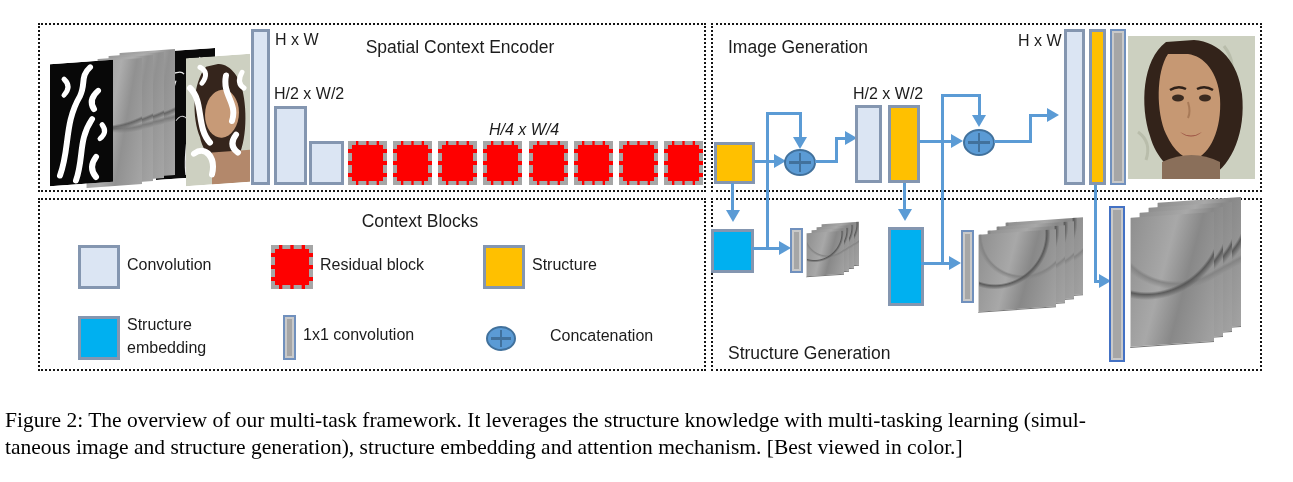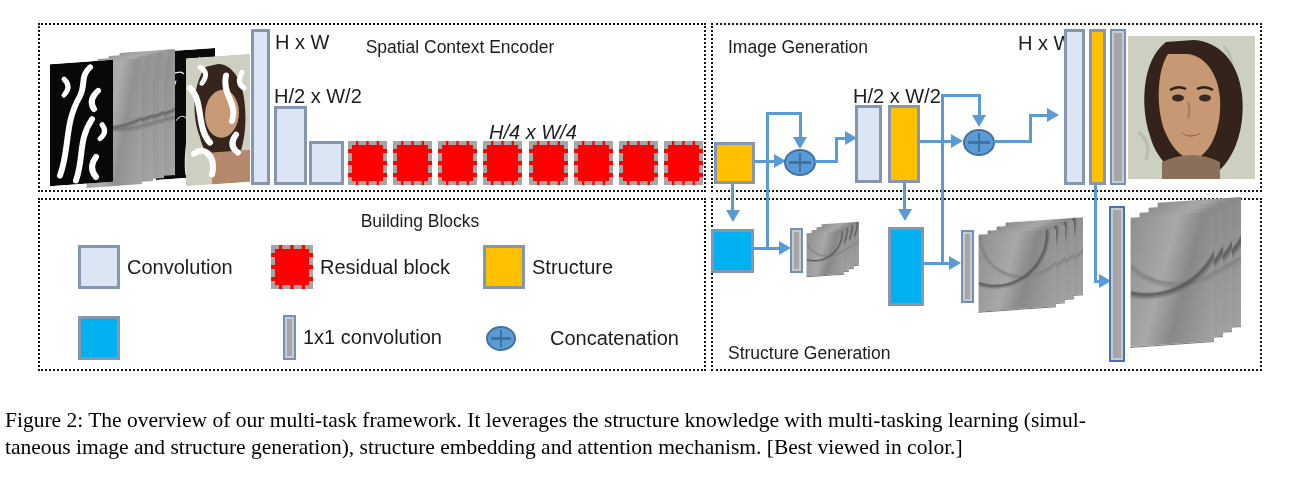--- a/index.html
+++ b/index.html
@@ -4,21 +4,21 @@
 <style>
   :root{
     --conv-fill:#dbe5f3; --block-border:#8496b0; --res-fill:#fe0000; --res-border:#a6a6a6;
     --att-fill:#ffc000; --cyan-fill:#00b0f0; --gbar-fill:#a6a6a6; --gbar-border:#7090bd;
     --gbar3-border:#4472c4; --line:#5b9bd5; --concat-fill:#5b9bd5; --concat-border:#41719c;
   }
   *{margin:0;padding:0;box-sizing:border-box;}
   body{background:#ffffff;font-family:"Liberation Sans",sans-serif;}
   .fig{position:relative;width:1293px;height:482px;background:#fff;overflow:hidden;}
   .dot-panel{position:absolute;border:2px dotted #151515;background:transparent;}
-  .lbl{position:absolute;font-size:20px;color:#1c1c1c;white-space:nowrap;}
+  .lbl{position:absolute;font-size:16px;color:#1c1c1c;white-space:nowrap;}
   .ttl{position:absolute;font-size:17.5px;color:#1c1c1c;white-space:nowrap;}
   .conv{position:absolute;background:var(--conv-fill);border:3px solid var(--block-border);}
   .att{position:absolute;background:var(--att-fill);border:3px solid var(--block-border);}
   .res{position:absolute;width:39px;height:44px;top:141px;background:var(--res-fill);border:4px dashed var(--res-border);}
   .cyan{position:absolute;background:var(--cyan-fill);border:3px solid var(--block-border);}
   .gbar{position:absolute;background:var(--gbar-fill);border:2px solid var(--gbar-border);box-shadow:inset 0 0 0 2px #c9c9c9;}
   .hline{position:absolute;height:3px;background:var(--line);}
   .vline{position:absolute;width:3px;background:var(--line);}
   .arr-r{position:absolute;width:0;height:0;border-top:7px solid transparent;border-bottom:7px solid transparent;border-left:12px solid var(--line);}
   .arr-d{position:absolute;width:0;height:0;border-left:7px solid transparent;border-right:7px solid transparent;border-top:12px solid var(--line);}
@@ -43,21 +43,21 @@
 
 <div class="fig">
 
   <div class="dot-panel" style="left:38px;top:23px;width:668px;height:169px;"></div>
   <div class="dot-panel" style="left:711px;top:23px;width:551px;height:169px;"></div>
   <div class="dot-panel" style="left:38px;top:198px;width:668px;height:173px;"></div>
   <div class="dot-panel" style="left:711px;top:198px;width:551px;height:173px;"></div>
 
   <div class="ttl" style="left:340px;top:37px;width:240px;text-align:center;">Spatial Context Encoder</div>
   <div class="ttl" style="left:728px;top:37px;">Image Generation</div>
-  <div class="ttl" style="left:310px;top:211px;width:220px;text-align:center;">Building Blocks</div>
+  <div class="ttl" style="left:310px;top:211px;width:220px;text-align:center;">Context Blocks</div>
   <div class="ttl" style="left:728px;top:336px;margin-top:7px;">Structure Generation</div>
 
   <div>
     <div class="graymap skew" style="left:119px;top:51px;width:56px;height:126px;z-index:1;"></div>
     <div class="graymap skew" style="left:108px;top:54px;width:56px;height:126px;z-index:2;"></div>
     <div class="graymap skew" style="left:97px;top:57px;width:56px;height:126px;z-index:3;"></div>
     <div class="graymap skew" style="left:86px;top:60px;width:56px;height:126px;z-index:4;"></div>
     <div class="skew" style="position:absolute;left:156px;top:50px;width:59px;height:128px;z-index:0;">
       <svg width="59" height="128" viewBox="0 0 59 128">
           <rect width="59" height="128" fill="#0a0a0a"></rect>
@@ -200,20 +200,21 @@
   <div class="conv" style="left:78px;top:245px;width:42px;height:44px;"></div>
   <div class="lbl" style="left:127px;top:256px;">Convolution</div>
 
   <div class="res" style="left:271px;top:245px;width:42px;height:44px;"></div>
   <div class="lbl" style="left:320px;top:256px;">Residual block</div>
 
   <div class="att" style="left:483px;top:245px;width:42px;height:44px;"></div>
   <div class="lbl" style="left:532px;top:256px;">Structure</div>
 
   <div class="cyan" style="left:78px;top:316px;width:42px;height:44px;"></div>
+  <div class="lbl" style="left:127px;top:313px;width:96px;white-space:normal;line-height:23px;">Structure embedding</div>
 
   <div class="gbar" style="left:283px;top:315px;width:13px;height:45px;"></div>
   <div class="lbl" style="left:303px;top:326px;">1x1 convolution</div>
 
   <div class="concat" style="left:486px;top:326px;width:30px;height:25px;">
       <div class="ch"></div>
       <div class="cv"></div>
     </div>
   <div class="lbl" style="left:550px;top:327px;">Concatenation</div>
 

